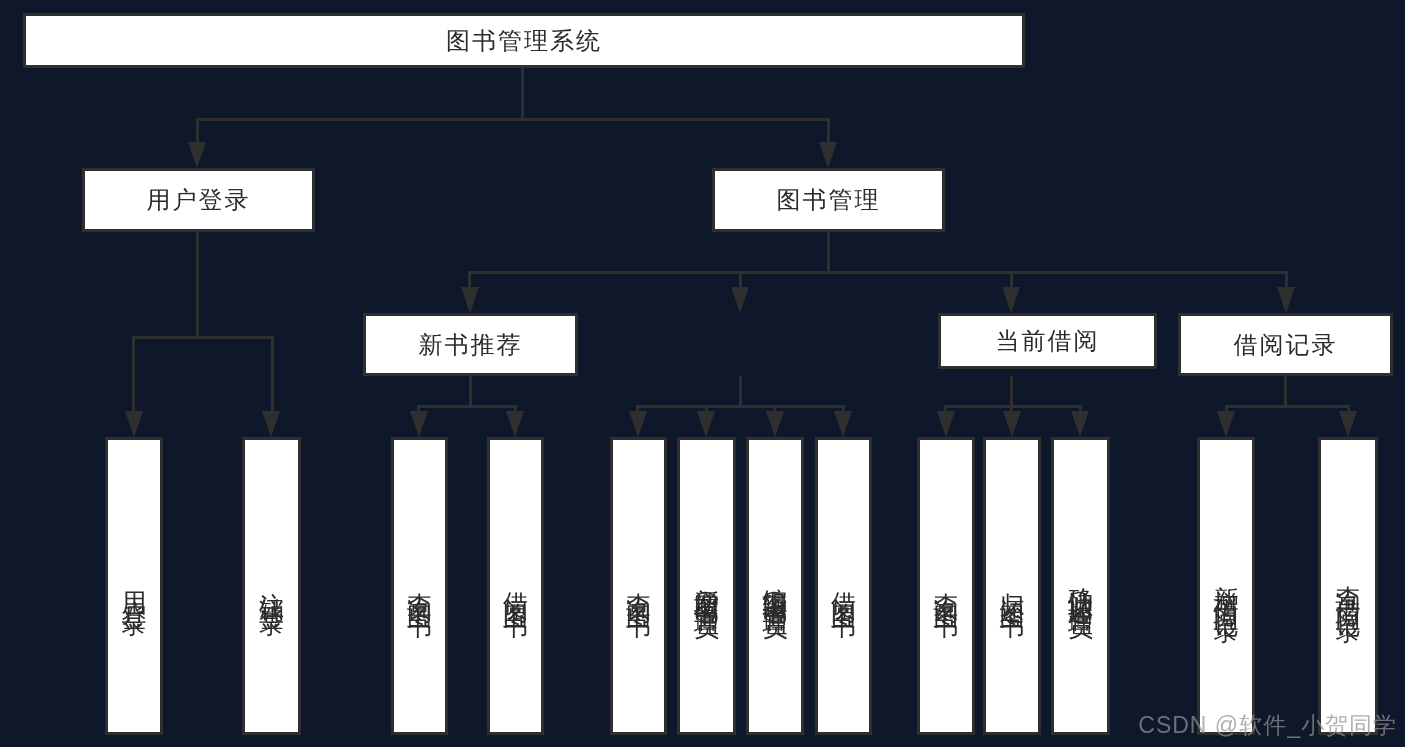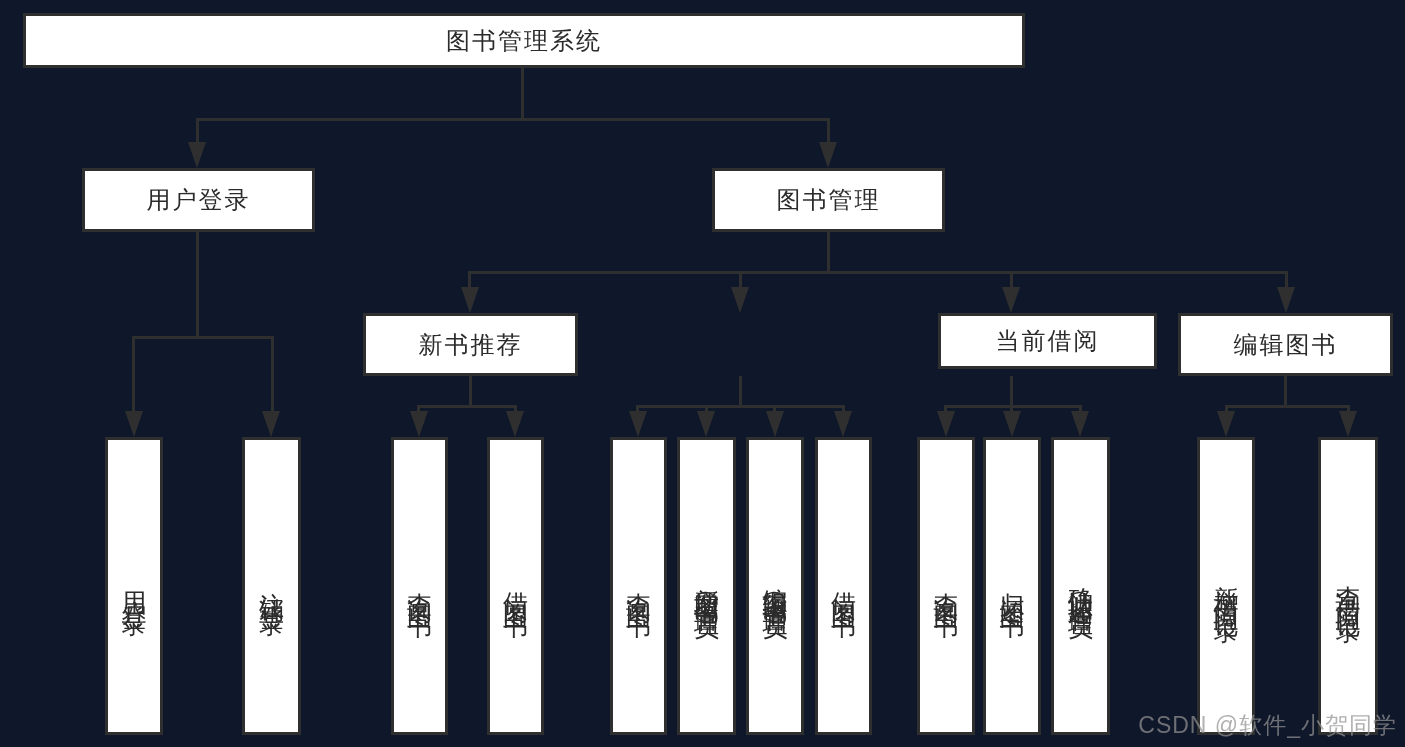--- a/index.html
+++ b/index.html
@@ -73,21 +73,21 @@
   <div class="line" style="left:1285px;top:274px;width:3px;height:15px;"></div>
   <div class="arrow" style="left:1277px;top:287px;"></div>
 
   <div class="box" style="left:363px;top:313px;width:215px;height:63px;">
     <span class="h-label">新书推荐</span>
   </div>
   <div class="box" style="left:902px;top:313px;width:219px;height:56px;margin-left:36px;">
     <span class="h-label">当前借阅</span>
   </div>
   <div class="box" style="left:1178px;top:313px;width:215px;height:63px;">
-    <span class="h-label">编辑图书</span>
+    <span class="h-label">借阅记录</span>
   </div>
 
   <div class="line" style="left:469px;top:376px;width:3px;height:31px;"></div>
   <div class="line" style="left:417px;top:405px;width:100px;height:3px;"></div>
   <div class="line" style="left:417px;top:408px;width:3px;height:6px;"></div>
   <div class="arrow" style="left:410px;top:411px;"></div>
   <div class="line" style="left:514px;top:408px;width:3px;height:6px;"></div>
   <div class="arrow" style="left:506px;top:411px;"></div>
 
   <div class="line" style="left:739px;top:376px;width:3px;height:31px;"></div>

